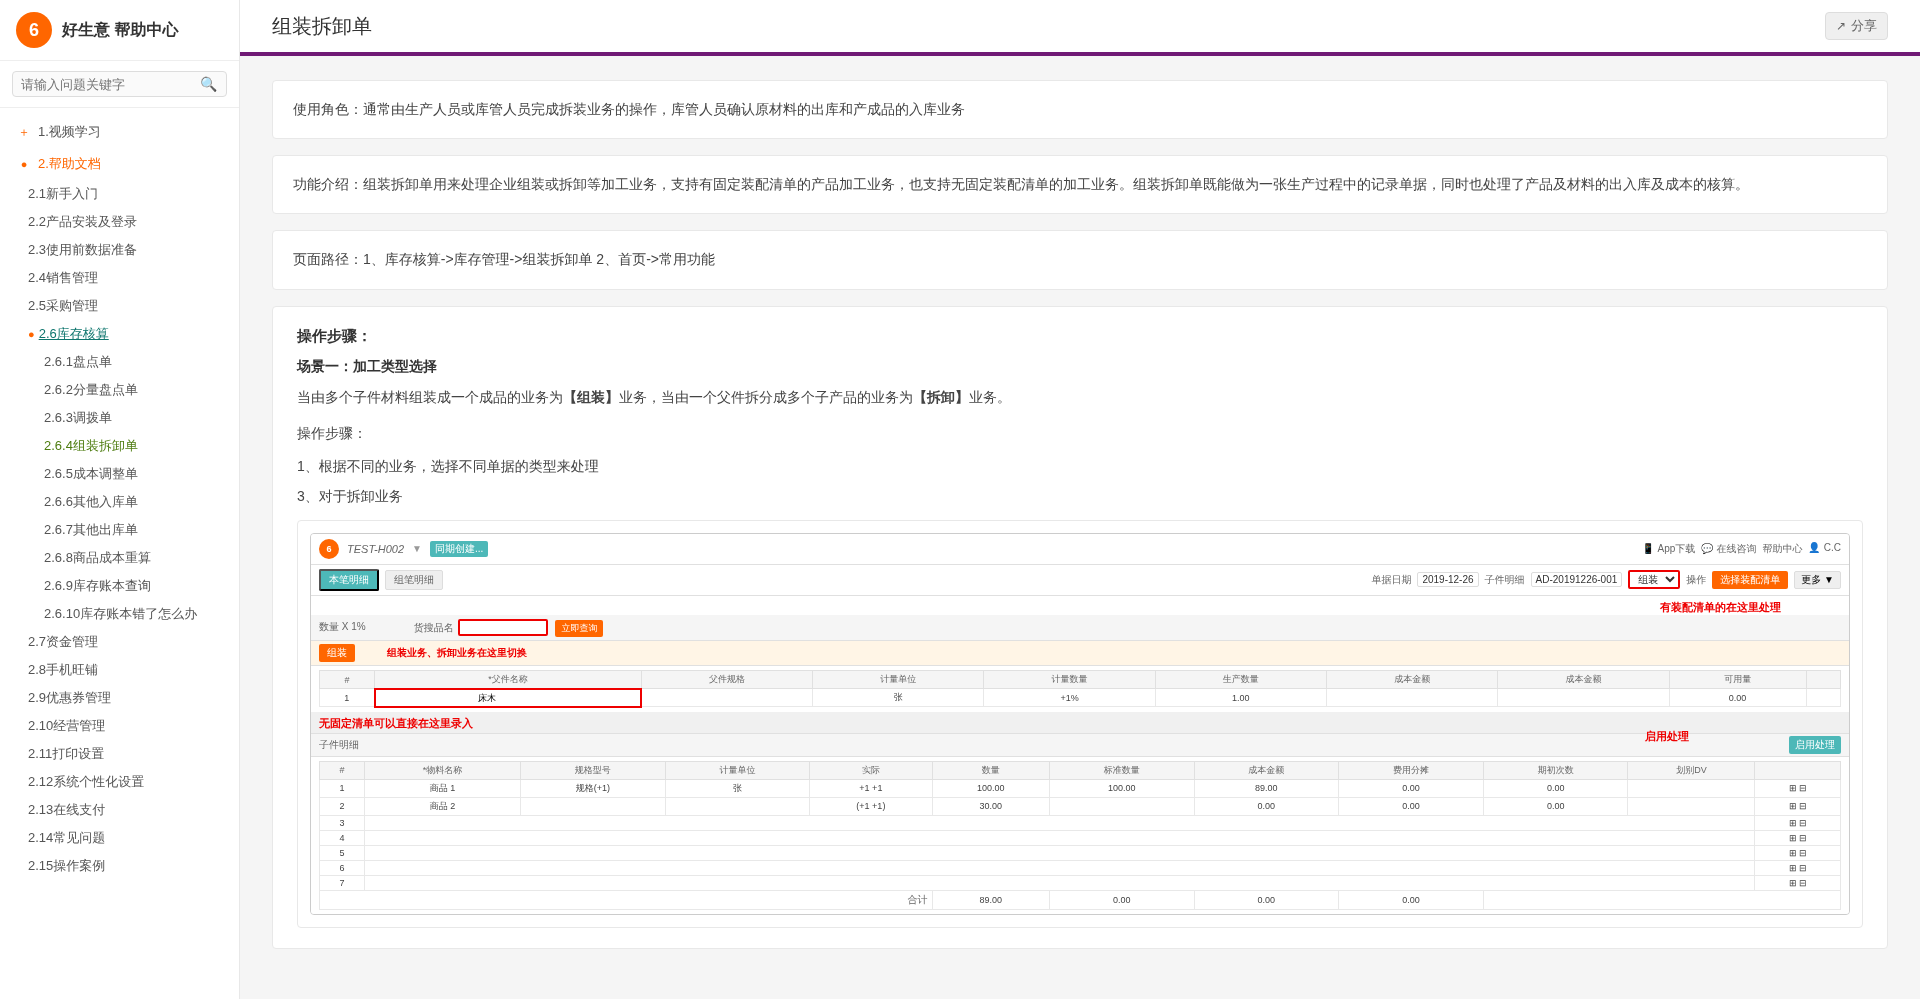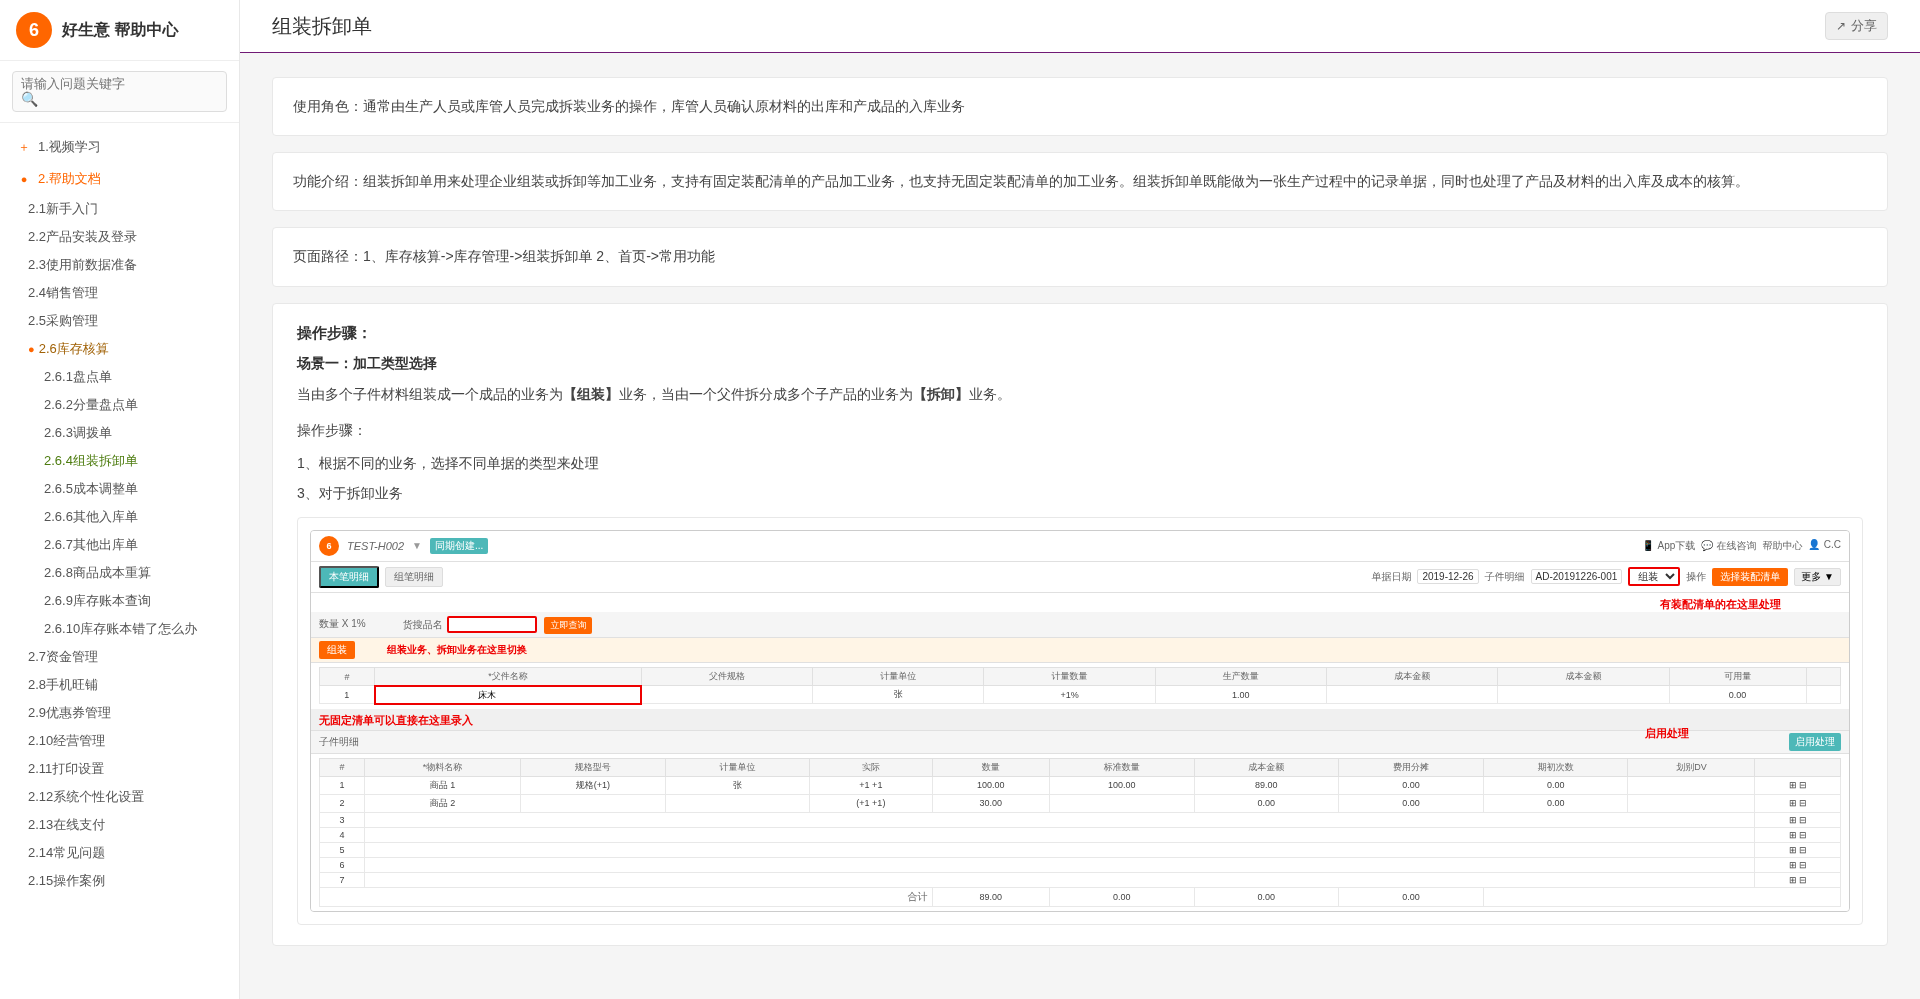--- a/index.html
+++ b/index.html
@@ -5,38 +5,38 @@
     * { box-sizing: border-box; margin: 0; padding: 0; }
     body { font-family: "Microsoft YaHei", "PingFang SC", sans-serif; font-size: 14px; color: #333; background: #f5f5f5; display: flex; height: 100vh; overflow: hidden; }
 
     
     #sidebar { width: 240px; min-width: 240px; background: #fff; border-right: 1px solid #e8e8e8; display: flex; flex-direction: column; height: 100vh; overflow-y: auto; }
     #sidebar-header { background: #fff; padding: 12px 16px; display: flex; align-items: center; gap: 10px; border-bottom: 1px solid #eee; }
     #logo-circle { width: 36px; height: 36px; background: #f60; border-radius: 50%; display: flex; align-items: center; justify-content: center; color: #fff; font-weight: bold; font-size: 18px; flex-shrink: 0; }
     #site-title { font-size: 16px; font-weight: bold; color: #333; }
 
     #search-bar { padding: 10px 12px; border-bottom: 1px solid #eee; }
-    #search-bar-inner { display: flex; align-items: flex-start; border: 1px solid #ddd; border-radius: 4px; padding: 4px 8px; background: #fafafa; flex-direction: column; }
+    #search-bar-inner { display: flex; align-items: center; border: 1px solid #ddd; border-radius: 4px; padding: 4px 8px; background: #fafafa; }
     #search-input { border: none; outline: none; background: transparent; flex: 1; font-size: 13px; color: #666; }
     #search-icon { color: #999; font-size: 14px; cursor: pointer; }
 
     #nav { padding: 8px 0; flex: 1; }
     .nav-item { display: flex; align-items: center; padding: 7px 16px; cursor: pointer; color: #555; font-size: 13px; }
     .nav-item.active { color: #f60; }
     .nav-item.active > .nav-icon { color: #f60; }
     .nav-icon { width: 16px; height: 16px; margin-right: 6px; display: inline-flex; align-items: center; justify-content: center; font-size: 12px; }
     .nav-icon.plus { color: #f60; }
 
     .nav-sub { padding-left: 28px; }
     .nav-sub-item { padding: 5px 16px 5px 0; cursor: pointer; color: #555; font-size: 13px; display: block; }
     .nav-sub-item.current { color: #4d7c0f; font-weight: 500; }
 
     
     #main { flex: 1; display: flex; flex-direction: column; overflow: hidden; }
-    #main-header { background: #fff; padding: 12px 32px; border-bottom: 1px solid #701a75; display: flex; align-items: center; justify-content: space-between; }
+    #main-header { background: #fff; padding: 12px 32px; border-bottom: 4px solid #701a75; display: flex; align-items: center; justify-content: space-between; }
     #page-title { font-size: 20px; font-weight: 500; color: #333; }
     #share-btn { display: flex; align-items: center; gap: 5px; color: #666; cursor: pointer; font-size: 13px; border: 1px solid #ddd; padding: 4px 10px; border-radius: 4px; }
 
     #content { flex: 1; overflow-y: auto; padding: 24px 32px; background: #f5f5f5; }
 
     .info-block { background: #fff; border: 1px solid #e8e8e8; border-radius: 4px; padding: 16px 20px; margin-bottom: 16px; line-height: 1.8; font-size: 14px; color: #444; }
     .info-block p { margin: 0; }
 
     .section-title { font-size: 15px; font-weight: bold; color: #333; margin-bottom: 12px; }
     .section-subtitle { font-size: 14px; font-weight: bold; color: #333; margin: 12px 0 8px 0; }
@@ -96,21 +96,21 @@
     </div>
     <div class="nav-sub">
       <span class="nav-sub-item">2.1新手入门</span>
       <span class="nav-sub-item">2.2产品安装及登录</span>
       <span class="nav-sub-item">2.3使用前数据准备</span>
       <span class="nav-sub-item">2.4销售管理</span>
       <span class="nav-sub-item">2.5采购管理</span>
 
       <div style="display:flex;align-items:center;padding:5px 16px 5px 0;cursor:pointer;">
         <span style="color:#f60;font-size:11px;margin-right:4px;">●</span>
-        <span style="color:#a16207;font-size:13px;">2.6库存核算</span>
+        <span style="color:#0f766e;font-size:13px;text-decoration:underline;">2.6库存核算</span>
       </div>
       <div class="nav-sub" style="padding-left:16px;">
         <span class="nav-sub-item">2.6.1盘点单</span>
         <span class="nav-sub-item">2.6.2分量盘点单</span>
         <span class="nav-sub-item">2.6.3调拨单</span>
         <span class="nav-sub-item current">2.6.4组装拆卸单</span>
         <span class="nav-sub-item">2.6.5成本调整单</span>
         <span class="nav-sub-item">2.6.6其他入库单</span>
         <span class="nav-sub-item">2.6.7其他出库单</span>
         <span class="nav-sub-item">2.6.8商品成本重算</span>
@@ -203,21 +203,21 @@
             <button class="mock-btn-orange">选择装配清单</button>
             <button style="font-size:10px;border:1px solid #ddd;padding:1px 6px;border-radius:2px;cursor:pointer;">更多 ▼</button>
           </div>
 
           <div style="position:relative;background:#fff;padding:4px 8px 0 8px;">
             <div style="color:#e00;font-size:11px;font-weight:bold;text-align:right;margin-right:60px;">有装配清单的在这里处理</div>
           </div>
 
           <div style="background:#f5f5f5;border-bottom:1px solid #e0e0e0;padding:3px 8px;display:flex;align-items:center;gap:8px;">
             <span style="font-size:10px;color:#666;">数量 X 1%</span>
-            <div style="position:relative;display:inline-block;margin-left:29px;">
+            <div style="position:relative;display:inline-block;margin-left:40px;">
               <span style="font-size:10px;color:#666;">货搜品名</span>
               <input type="text" style="border: 2px solid rgb(238, 0, 0); border-radius: 2px; padding: 1px 20px 1px 4px; font-size: 10px; width: 90px; background: rgb(255, 255, 255);" placeholder="">
               <button class="orange-btn-sm" style="margin-left:4px;">立即查询</button>
             </div>
           </div>
 
           <div style="background:#fff5e6;border-bottom:1px solid #e0e0e0;padding:3px 8px;display:flex;align-items:center;gap:6px;position:relative;">
             <button class="mock-btn-orange" style="font-size:10px;">组装</button>
             <span style="font-size:10px;color:#e00;font-weight:bold;margin-left:26px;">组装业务、拆卸业务在这里切换</span>
           </div>

